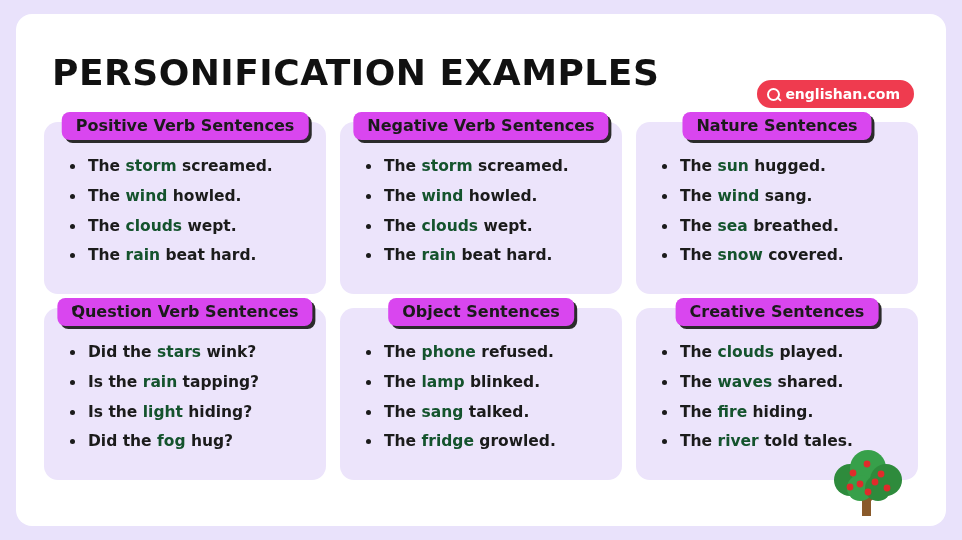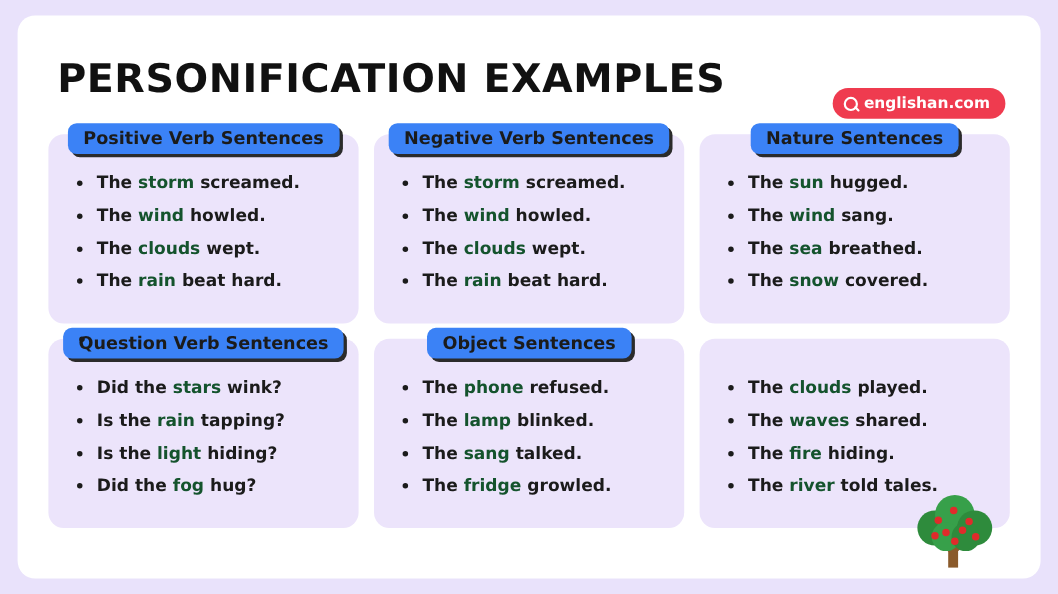--- a/index.html
+++ b/index.html
@@ -80,21 +80,21 @@
     background: #ece4fb;
     border-radius: 14px;
     padding: 26px 14px 14px 14px;
     min-height: 172px;
   }
   .card-head {
     position: absolute;
     top: -10px;
     left: 50%;
     transform: translateX(-50%);
-    background: #3b82f6;
+    background: #d946ef;
     border-radius: 8px;
     padding: 4px 14px 5px 14px;
     box-shadow: 3px 3px 0 0 #2b2b2b;
     white-space: nowrap;
   }
   .card-head .card-title {
     font-size: 16px;
     font-weight: 700;
     color: #1b1b1b;
   }
@@ -210,20 +210,23 @@
       </div>
       <ul class="items">
         <li><span>The </span><span class="hl">phone</span><span> refused.</span></li>
         <li><span>The </span><span class="hl">lamp</span><span> blinked.</span></li>
         <li><span>The </span><span class="hl">sang</span><span> talked.</span></li>
         <li><span>The </span><span class="hl">fridge</span><span> growled.</span></li>
       </ul>
     </div>
 
     <div class="card">
+      <div class="card-head">
+        <span class="card-title">Creative Sentences</span>
+      </div>
       <ul class="items">
         <li><span>The </span><span class="hl">clouds</span><span> played.</span></li>
         <li><span>The </span><span class="hl">waves</span><span> shared.</span></li>
         <li><span>The </span><span class="hl">fire</span><span> hiding.</span></li>
         <li><span>The </span><span class="hl">river</span><span> told tales.</span></li>
       </ul>
     </div>
 
   </div>
 

